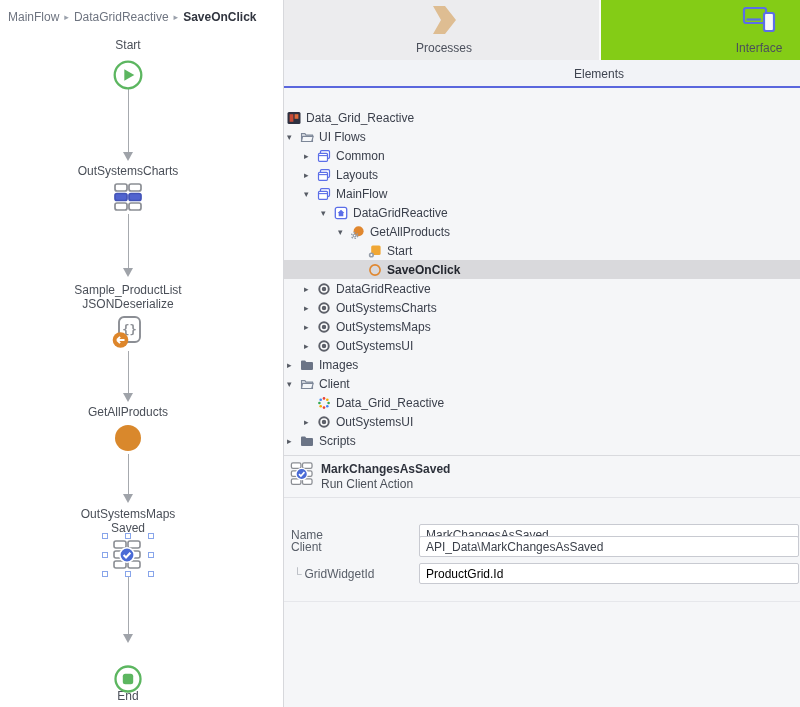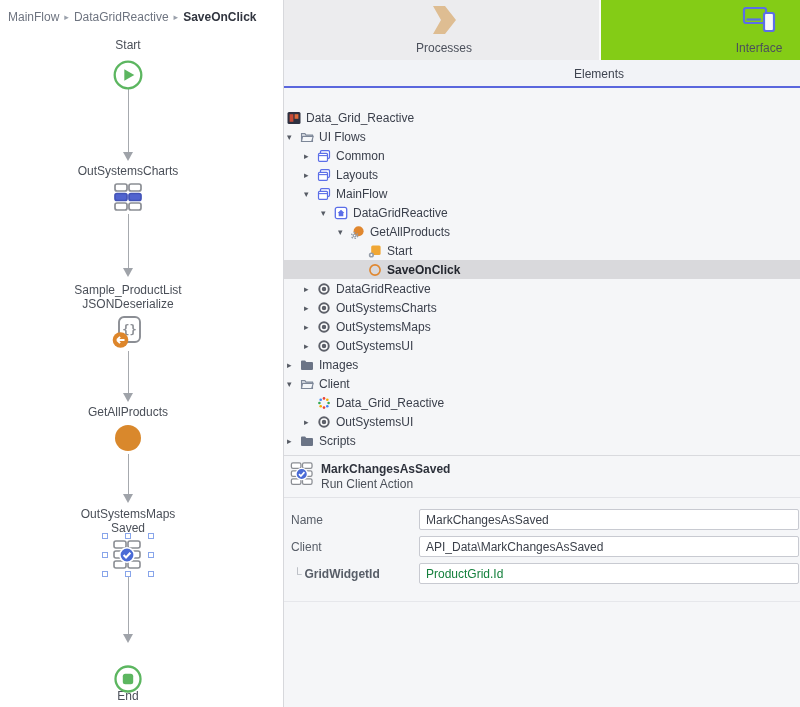--- a/index.html
+++ b/index.html
@@ -44,25 +44,25 @@
   
   #props-divider{position:absolute;left:0;top:455px;width:517px;height:1px;background:#d9dade;}
   #props-header{position:absolute;left:0;top:456px;width:517px;height:42px;border-bottom:1px solid #e2e3e7;box-sizing:border-box;}
   #props-header .hicon{position:absolute;left:5px;top:6px;}
   #props-header .htitle{position:absolute;left:37px;top:6px;font-weight:bold;color:#2e323c;}
   #props-header .hsub{position:absolute;left:37px;top:21px;color:#4a4f58;}
   #fields{position:absolute;left:0;top:503px;width:517px;}
   .field-row{position:absolute;left:0;width:517px;height:22px;}
   .field-label{position:absolute;left:7px;top:4px;color:#585e68;white-space:nowrap;}
   .field-label .nest{color:#b4b8bf;margin-right:3px;}
-  .field-row.nested .field-label{left:9px;font-weight:bold;}
+  .field-row.nested .field-label{left:9px;}
   .field-input{position:absolute;left:135px;top:0;width:380px;height:21px;box-sizing:border-box;
       background:#fff;border:1px solid #c8cad1;border-radius:2px;font-family:"Liberation Sans",sans-serif;
       font-size:12px;color:#3a3f49;padding:2px 6px;outline:none;}
-  .field-input.expression{color:#15803d;}
+  .field-input.expression{color:#000000;}
   #lower-divider{position:absolute;left:0;top:601px;width:517px;height:1px;background:#e6e7eb;}
 </style>
 </head>
 <body>
 
 <div id="stage">
 
   <div id="canvas">
     <div id="breadcrumb"><span class="crumb">MainFlow</span><span class="sep">▸</span><span class="crumb">DataGridReactive</span><span class="sep">▸</span><span class="crumb bold">SaveOnClick</span></div>
     <div id="flow-nodes">
@@ -389,21 +389,21 @@
           <rect x="3" y="21" width="12" height="7" rx="2" fill="#fff" stroke="#8b8e94" stroke-width="1.6"></rect>
           <rect x="17" y="21" width="12" height="7" rx="2" fill="#fff" stroke="#8b8e94" stroke-width="1.6"></rect>
           <circle cx="16" cy="15" r="7.2" fill="#4a6bd6" stroke="#fff" stroke-width="1.6"></circle>
           <path d="M12.6 15.1 l2.4 2.4 l4.4 -4.8" fill="none" stroke="#fff" stroke-width="2.1"></path>
         </svg>
       </span>
       <span class="htitle">MarkChangesAsSaved</span>
       <span class="hsub">Run Client Action</span>
     </div>
     <div id="fields">
-        <div class="field-row" style="top: 6px; text-decoration: underline;">
+        <div class="field-row" style="top: 21px; text-decoration: underline;">
           <div class="field-label">Name</div>
           <input type="text" class="field-input" value="MarkChangesAsSaved" style="">
         </div>
         <div class="field-row" style="top: 33px;">
           <div class="field-label">Client</div>
           <input type="text" class="field-input" value="API_Data\MarkChangesAsSaved" style="">
         </div>
         <div class="field-row nested" style="top: 60px;">
           <div class="field-label"><span class="nest">└</span>GridWidgetId</div>
           <input type="text" class="field-input expression" value="ProductGrid.Id" style="">

